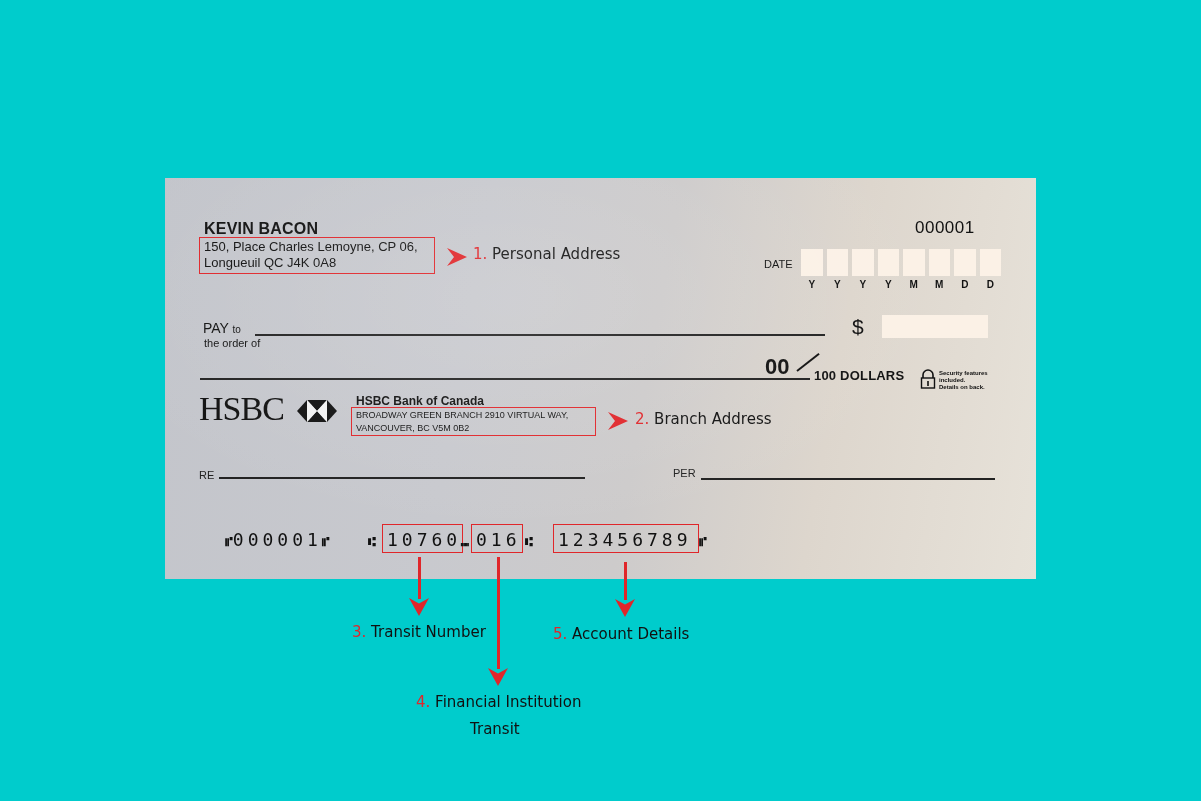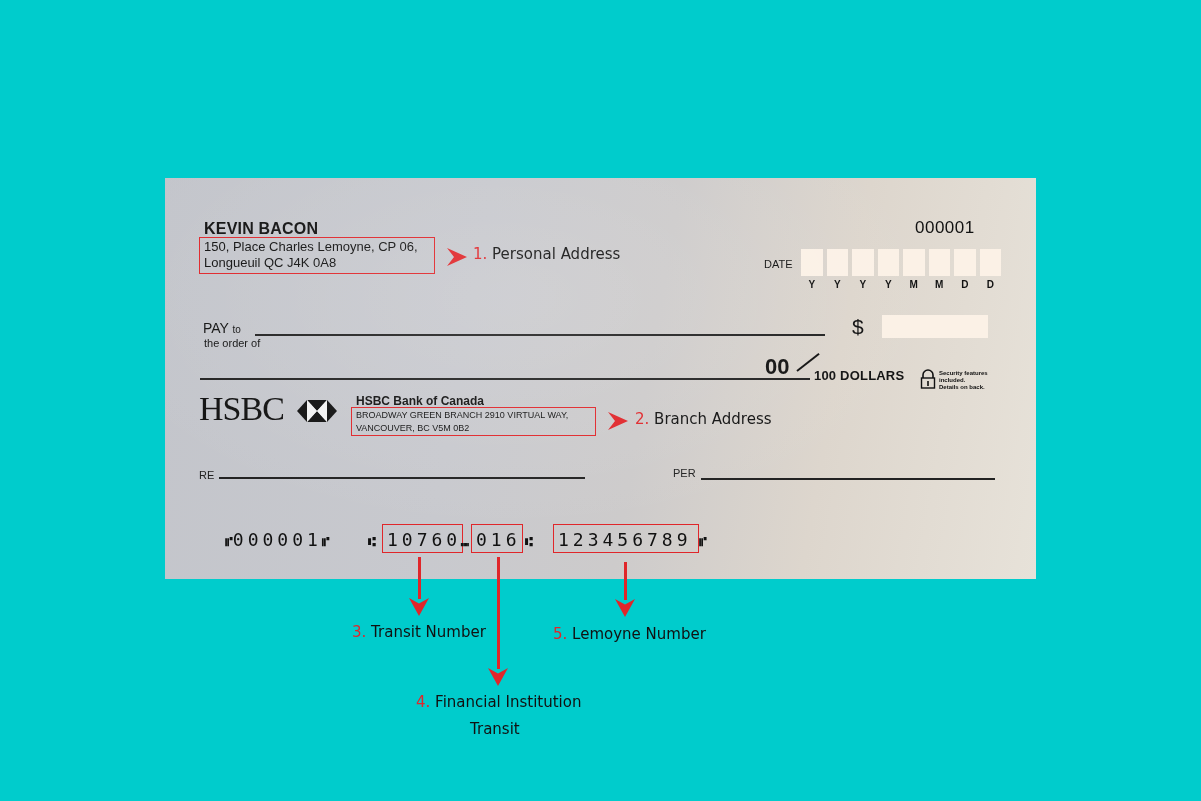--- a/index.html
+++ b/index.html
@@ -177,14 +177,14 @@
 <div class="arrow-line" style="left:497px; top:557px; height:112px;"></div>
 <div class="arrow-head" style="left:488px; top:668px;"></div>
 <div class="outside-annot" style="left:416px; top:693px;">
   <span class="num">4.</span> <span>Financial Institution</span>
 </div>
 <div class="outside-annot" style="left:470px; top:720px;">Transit</div>
 
 <div class="arrow-line" style="left:624px; top:562px; height:38px;"></div>
 <div class="arrow-head" style="left:615px; top:599px;"></div>
 <div class="outside-annot" style="left:553px; top:625px;">
-  <span class="num">5.</span> <span>Lemoyne Number</span>
+  <span class="num">5.</span> <span>Account Details</span>
 </div>
 
 </body></html>

